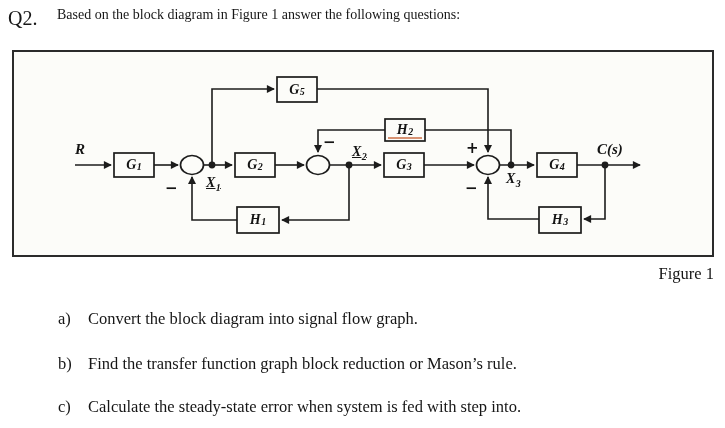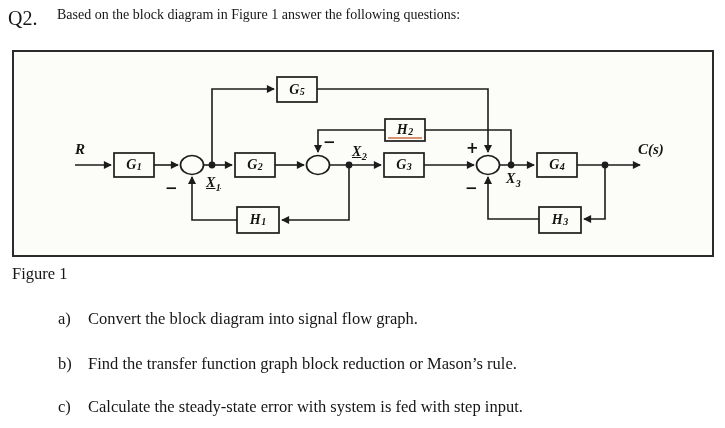--- a/index.html
+++ b/index.html
@@ -38,21 +38,21 @@
   }
   .iolabel{
     position:absolute;font-style:italic;font-weight:bold;font-size:15px;
     color:#141414;white-space:nowrap;line-height:1;
   }
   .sign{
     position:absolute;font-weight:bold;font-size:15px;line-height:1;
     font-family:"DejaVu Sans", sans-serif;color:#141414;
   }
   .figure-caption{
-    left:12px;top:264px;width:702px;text-align:left;font-size:16.5px;
+    left:12px;top:264px;width:702px;text-align:right;font-size:16.5px;
   }
   .subq{position:absolute;left:58px;display:flex;font-size:16.5px;line-height:1.2;}
   .subq .sq-label{width:30px;flex:0 0 30px;}
   .subq-a{top:309px;}
   .subq-b{top:354px;}
   .subq-c{top:397px;}
 </style>
 </head>
 <body>
 
@@ -148,34 +148,34 @@
   <div class="blabel" style="left:525px;top:155px;width:42px;height:26px;">
       <span>H</span>
       <sub>3</sub>
     </div>
 
   <div class="nlabel" style="left:192px;top:124px;text-decoration:underline;"><span>X</span><sub>1</sub></div>
   <div class="nlabel" style="left:338px;top:93px;text-decoration:underline;"><span>X</span><sub>2</sub></div>
   <div class="nlabel" style="left:492px;top:120px;"><span>X</span><sub>3</sub></div>
 
   <div class="iolabel" style="left:61px;top:90px;">R</div>
-  <div class="iolabel" style="left:624px;top:90px;">C(s)</div>
+  <div class="iolabel" style="left:583px;top:90px;">C(s)</div>
 
   <div class="sign" style="left:151px;top:129px;">−</div>
   <div class="sign" style="left:309px;top:83px;">−</div>
   <div class="sign" style="left:452px;top:89px;">+</div>
   <div class="sign" style="left:451px;top:129px;">−</div>
 </div>
 
 <div class="abs figure-caption">Figure 1</div>
 
 <div class="subq subq-a">
   <span class="sq-label">a)</span>
   <span class="sq-text">Convert the block diagram into signal flow graph.</span>
 </div>
 <div class="subq subq-b">
   <span class="sq-label">b)</span>
   <span class="sq-text">Find the transfer function graph block reduction or Mason’s rule.</span>
 </div>
 <div class="subq subq-c">
   <span class="sq-label">c)</span>
-  <span class="sq-text">Calculate the steady-state error with system is fed with step input.</span>
+  <span class="sq-text">Calculate the steady-state error when system is fed with step into.</span>
 </div>
 
 </body></html>

